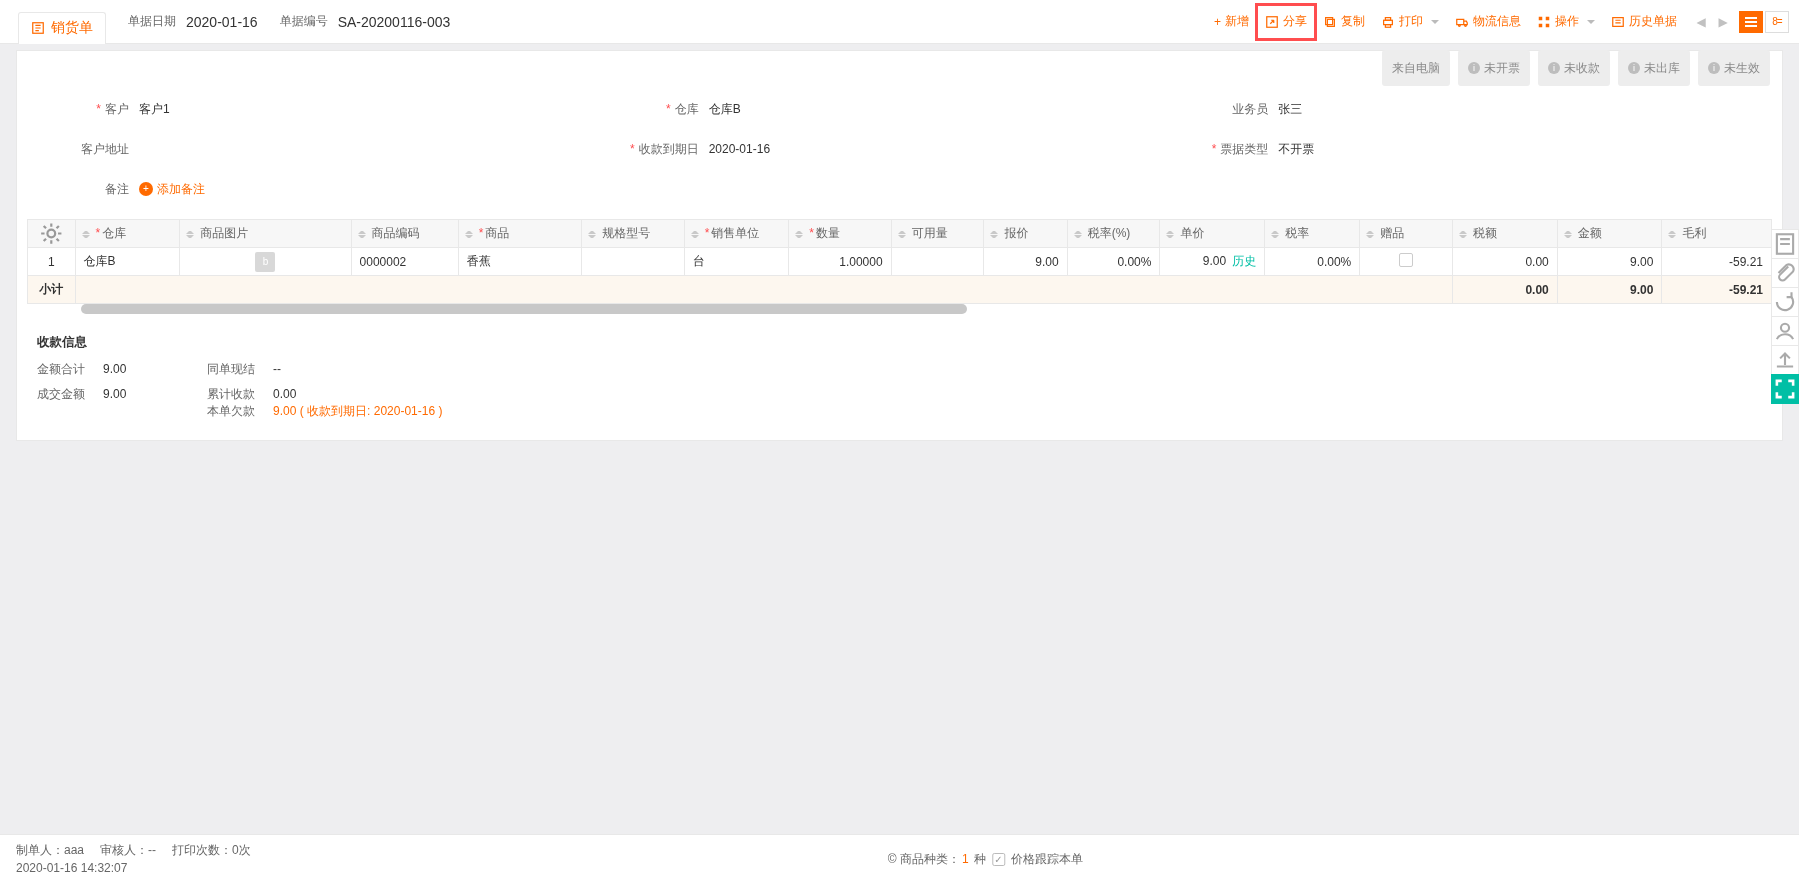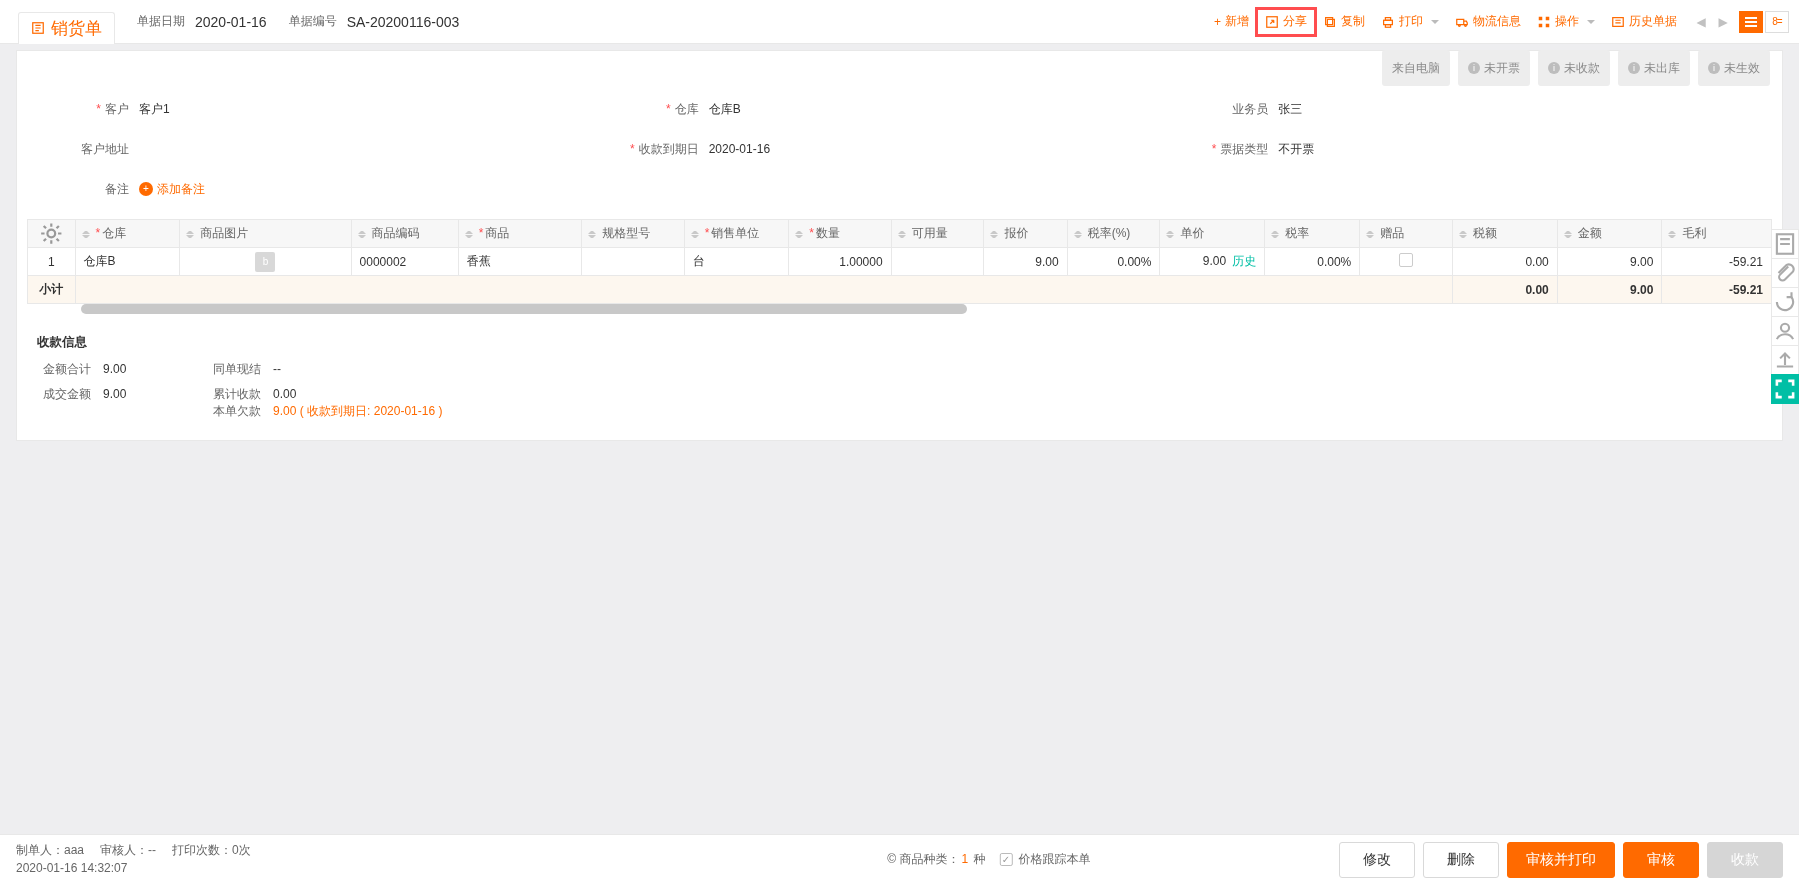--- a/index.html
+++ b/index.html
@@ -13,30 +13,30 @@
     --panel:#fff;
     --bg:#eeeef0;
     --tag:#f4f4f4;
     --chip:#ededed;
     font-family:"Microsoft YaHei","PingFang SC","Helvetica Neue",Arial,sans-serif;
   }
   *{box-sizing:border-box}
   html,body{margin:0;padding:0;width:1799px;height:884px;background:var(--bg);color:var(--dk);font-size:12px;overflow:hidden}
   
   .topbar{height:44px;background:#fff;border-bottom:1px solid var(--bd);display:flex;align-items:center;padding:0 10px 0 18px}
-  .tab{display:flex;align-items:center;gap:6px;height:32px;padding:0 12px;border:1px solid var(--bd);border-bottom:none;background:#fff;border-radius:3px 3px 0 0;margin-top:12px;color:var(--orange);font-size:17px}
+  .tab{display:flex;align-items:center;gap:6px;height:32px;padding:0 12px;border:1px solid var(--bd);border-bottom:none;background:#fff;border-radius:3px 3px 0 0;margin-top:12px;color:var(--orange);font-size:14px}
   .tab .ic{width:14px;height:14px}
   .hdr-label{margin-left:22px;color:var(--mut)}
   .hdr-val{margin-left:10px;color:var(--dk);font-size:14px}
   .spacer{flex:1}
   .t-actions{display:flex;align-items:center;gap:0}
   .act{display:flex;align-items:center;gap:4px;padding:0 8px;height:28px;color:var(--mut);cursor:pointer}
   .act.orange,.act.orange .ic{color:var(--orange)}
   .act .ic{width:14px;height:14px}
-  .share-hl{outline:3px solid var(--red);outline-offset:-1px;padding:0 8px;height:26px}
+  .share-hl{outline:3px solid var(--red);outline-offset:-1px;padding:0 8px;height:34px}
   .caret-d::after{content:"";border:4px solid transparent;border-top-color:#bbb;margin-left:4px;position:relative;top:2px}
   .nav-arrows{display:flex;align-items:center;gap:6px;margin-left:8px;margin-right:8px;color:#c1c1c1}
   .nav-arrows .ar{width:16px;height:20px;display:flex;align-items:center;justify-content:center}
   .view-toggle{display:flex;gap:2px}
   .vt{width:24px;height:22px;border:1px solid #ddd;background:#fff;display:flex;align-items:center;justify-content:center}
   .vt.active{background:var(--orange);border-color:var(--orange);color:#fff}
   .vt .lines{width:12px;height:10px;display:flex;flex-direction:column;justify-content:space-between}
   .vt .lines span{height:2px;background:currentColor}
   .vt .grid{font-size:10px;letter-spacing:-1px;color:var(--orange)}
   
@@ -72,32 +72,32 @@
   .gift-chk{width:14px;height:14px;border:1px solid #ccc;border-radius:2px;display:inline-block}
   tr.subtotal td{background:#fdf7ef;font-weight:700}
   tr.subtotal td:first-child{text-align:center}
   .gear{width:14px;height:14px}
   .scroll-fake{height:10px;margin:0 0 6px 54px;background:#c8c8c8;border-radius:5px;width:886px;position:relative}
   
   .pay{padding:14px 20px 20px 20px}
   .pay h4{margin:0 0 10px 0;font-weight:600;font-size:12.5px}
   .pay-row{display:flex}
   .pcol{width:170px}
-  .pl{color:var(--mut);display:inline-block;width:60px;text-align:center;margin-right:6px}
+  .pl{color:var(--mut);display:inline-block;width:60px;text-align:left;margin-right:6px}
   .pv{color:var(--dk)}
   .pv.orange{color:var(--orange)}
   
   .rail{position:absolute;right:0;top:230px;width:28px;display:flex;flex-direction:column}
   .rail .ritem{width:28px;height:30px;background:#fff;border:1px solid var(--bd);margin-top:-1px;display:flex;align-items:center;justify-content:center;color:#aaa}
   .rail .ritem.active{background:var(--teal);border-color:var(--teal);color:#fff}
   
   .footer{position:absolute;left:0;right:0;bottom:0;height:50px;background:#fff;border-top:1px solid var(--bd);display:flex;align-items:center;padding:0 16px}
   .finfo{display:flex;flex-direction:column;gap:2px;color:var(--mut);font-size:12px;line-height:1.3}
   .finfo .line1{display:flex;gap:16px}
-  .fcenter{position:absolute;left:50%;transform:translateX(-6%);display:flex;align-items:flex-start;gap:14px;color:var(--mut)}
+  .fcenter{position:absolute;left:50%;transform:translateX(-6%);display:flex;align-items:flex-start;gap:6px;color:var(--mut)}
   .fcenter .cnt{color:var(--orange);padding:0 2px}
   .fcenter .cb{display:flex;align-items:center;gap:6px}
   .fcenter .cb .box{width:13px;height:13px;border:1px solid #bbb;border-radius:2px;display:flex;align-items:center;justify-content:center;color:#999;font-size:10px}
   .factions{margin-left:auto;display:flex;gap:8px}
   .btn{height:36px;min-width:76px;padding:0 18px;border-radius:3px;border:1px solid #d9d9d9;background:#fff;color:var(--dk);display:flex;align-items:center;justify-content:center;font-size:14px;cursor:pointer}
   .btn.primary{background:var(--orange);border-color:var(--orange);color:#fff}
   .btn.disabled{background:#d6d6d6;border-color:#d6d6d6;color:#fff}
   .ic svg{width:100%;height:100%;display:block}
 </style>
 </head>
@@ -420,20 +420,13 @@
     </div>
     <span>2020-01-16 14:32:07</span>
   </div>
   <div class="fcenter">
     <span>© <span>商品种类：</span><span class="cnt">1</span> <span>种</span></span>
     <span class="cb">
         <span class="box">✓</span>
         <span>价格跟踪本单</span>
       </span>
   </div>
-  <div class="factions">
-    <div class="btn">修改</div>
-    <div class="btn">删除</div>
-    <div class="btn primary">审核并打印</div>
-    <div class="btn primary">审核</div>
-    <div class="btn disabled">收款</div>
-  </div>
 </div>
 
 </body></html>

